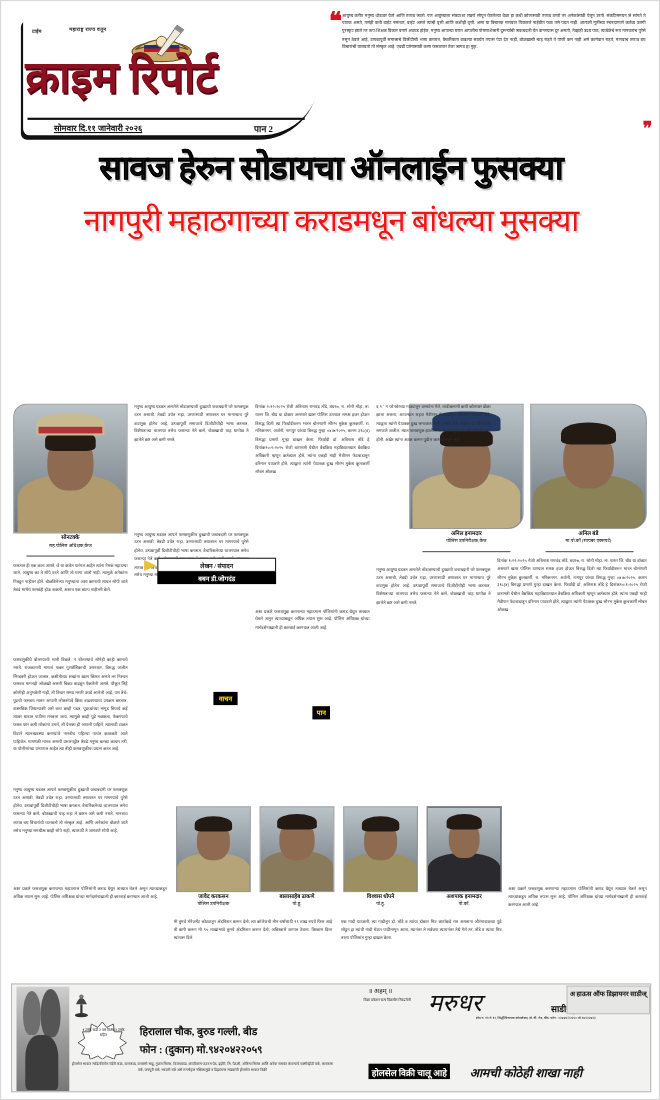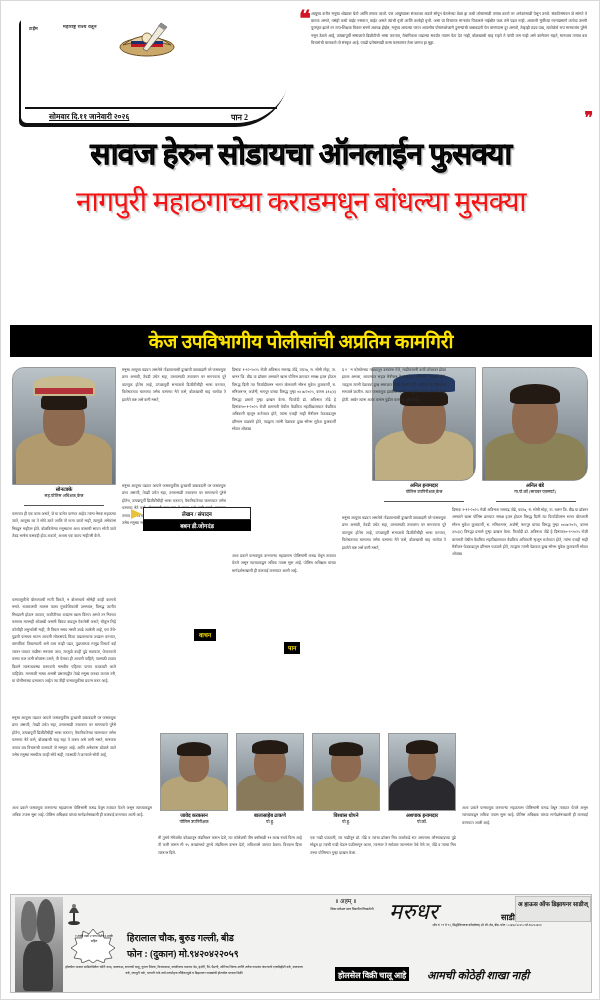--- a/index.html
+++ b/index.html
@@ -398,38 +398,36 @@
           <ellipse cx="30" cy="26" rx="27" ry="9" fill="#c9a86a" stroke="#6b4f22" stroke-width="1"></ellipse>
           <path d="M6 24 Q30 6 54 24 Q30 16 6 24 Z" fill="#e4cfa0" stroke="#6b4f22" stroke-width="1"></path>
           <rect x="14" y="20" width="32" height="6" fill="#1d2f6e"></rect>
           <rect x="14" y="23" width="32" height="3" fill="#c01622"></rect>
           <circle cx="30" cy="17" r="5" fill="#f2e6c4" stroke="#6b4f22" stroke-width=".8"></circle>
           <path d="M44 2 L50 6 L30 30 L26 28 Z" fill="#f0eadb" stroke="#4a4a4a" stroke-width=".7"></path>
           <path d="M44 2 L50 6 L47 9 L41 5 Z" fill="#8c8c8c"></path>
         </svg>
       </div>
 
+      <div class="mast-crime">क्राइम रिपोर्ट</div>
       <div class="mast-rule"></div>
       <div class="mast-date">सोमवार दि.११ जानेवारी २०२६</div>
       <div class="mast-page">पान 2</div>
     </div>
 
     <div class="editorial">
       <span class="quote-open">❝</span>
       <p>आयुष्य करीत मनुष्य थोडावर येतो आणि तणाव जातो. पण आयुष्याला संकटाशा लढणे सोपून घेतलेल्या वेळा हा कधी कोणासाठी तणाव ठरतो तर अनेकांसाठी पेलून उरतो. संकटिसमयन जे सांगते ते घातक असते, तसंही कधी वाईट नसतात, वाईट असते त्यांची वृत्ती आणि कशीही वृत्ती. असा या विचारक मानवांत पिकलले नाईबीत फळ तसे पडत नाही. आताली मूर्तीच्या रचनाप्रमाणे कर्तव्य उलगी पुरस्कृट झाले तर ताप-शिक्षक विकार बनणे अवघड होईल, मनुष्य आपल्या घरात आपलीच पोषणाशेजारी दुसऱ्यांची जबाबदारी घेत वागण्यास दूर असतो, तेव्हाही उदय पाठ, त्यावेळेचे रूप मानवतांच पुरेसे नसून ठेवले आहे, उत्पन्नापूर्वी समाजाचे डिजीटीची भाषा करतात, वैचारिकता वाढल्या सवर्यंत तपास पेटा देत नाही, बोळखाची चाह राहते ते पाणी कम नाही असे कामेवान राहते, मानवाच तणाव बघ विचारांची घालवतो तो संस्कृत आहे. एवढी प्रतेषासाठी कसा फसवणार तेला जागव हा मुद्दा.</p>
       <span class="quote-close">❞</span>
     </div>
   </div>
 
   <div class="hl-wrap">
     <div class="hl1">सावज हेरुन सोडायचा ऑनलाईन फुसक्या</div>
     <div class="hl2">नागपुरी महाठगाच्या कराडमधून बांधल्या मुसक्या</div>
-  </div>
-  <div class="subbar">
-    <span>केज उपविभागीय पोलीसांची अप्रतिम कामगिरी</span>
   </div>
 
   <div class="body-area">
 
     <div class="photo" style="position:absolute;left:2px;top:2px;width:104px;height:118px;border-radius:12px 0 0 0;">
       <div class="ph-body" style="bottom:0;width:96px;height:52px;"></div>
       <div class="ph-head" style="top:26px;width:42px;height:52px;"></div>
       <div class="ph-hair" style="top:22px;width:46px;height:20px;"></div>
       <div class="ph-cap" style="top:8px;width:62px;height:20px;"></div>
       <div class="ph-capband" style="top:20px;width:58px;height:6px;background:#b4333b;"></div>

